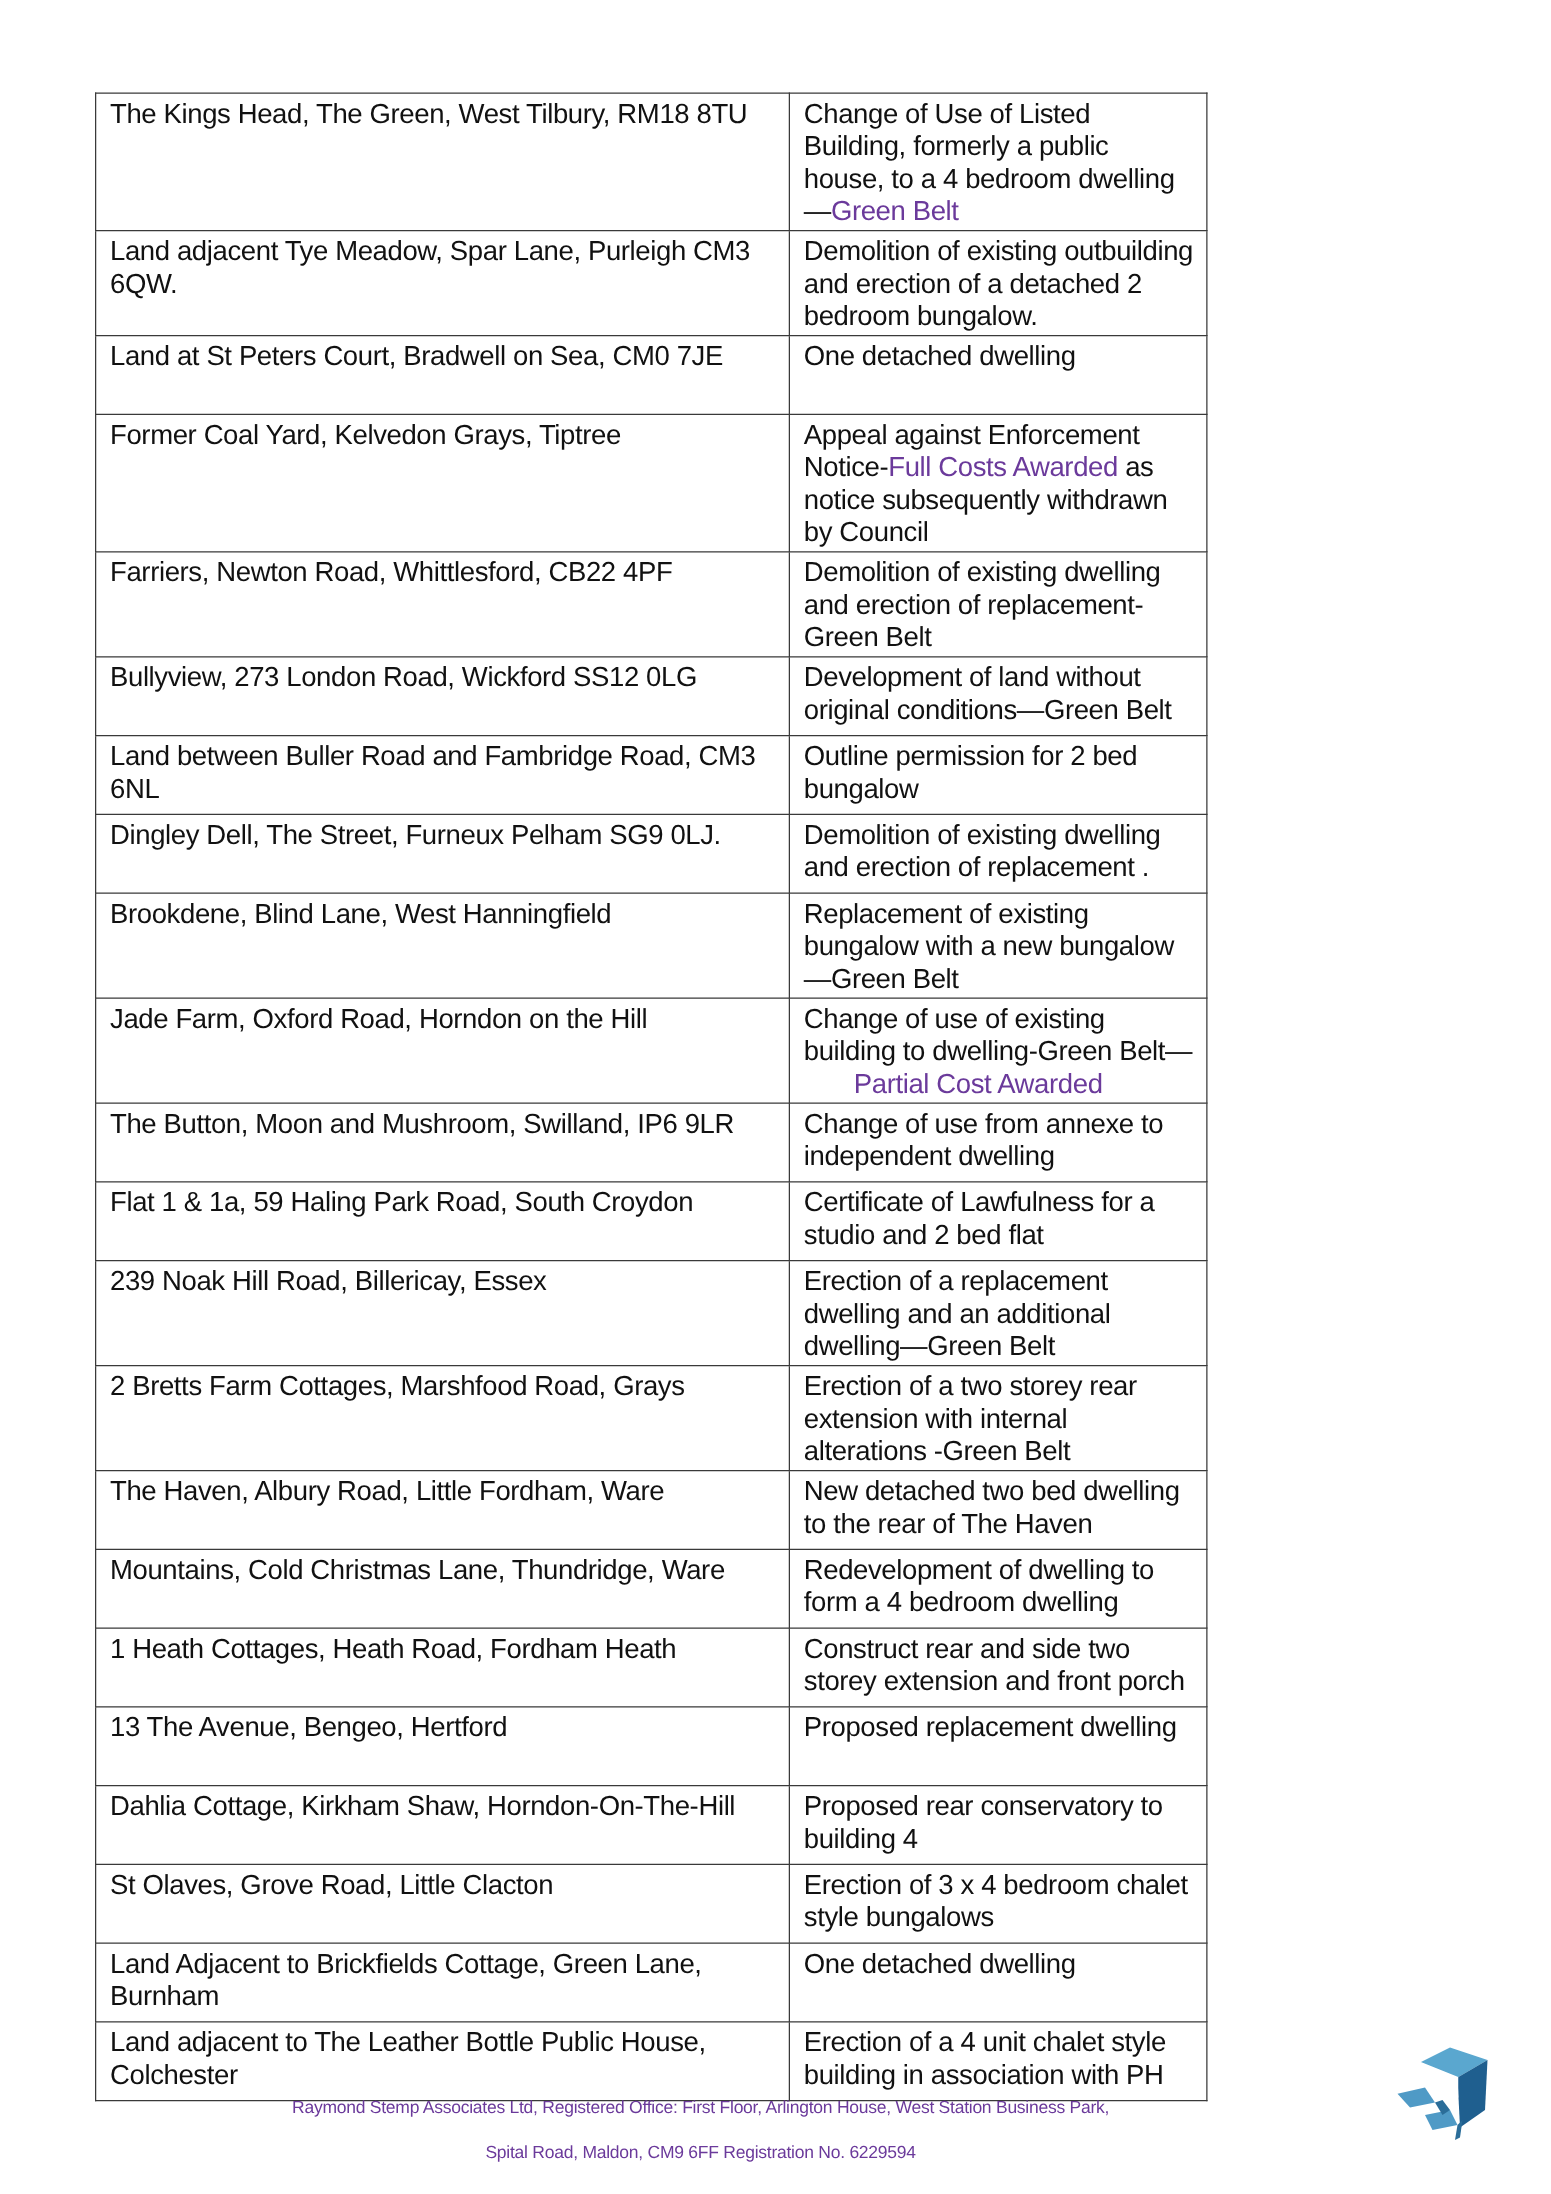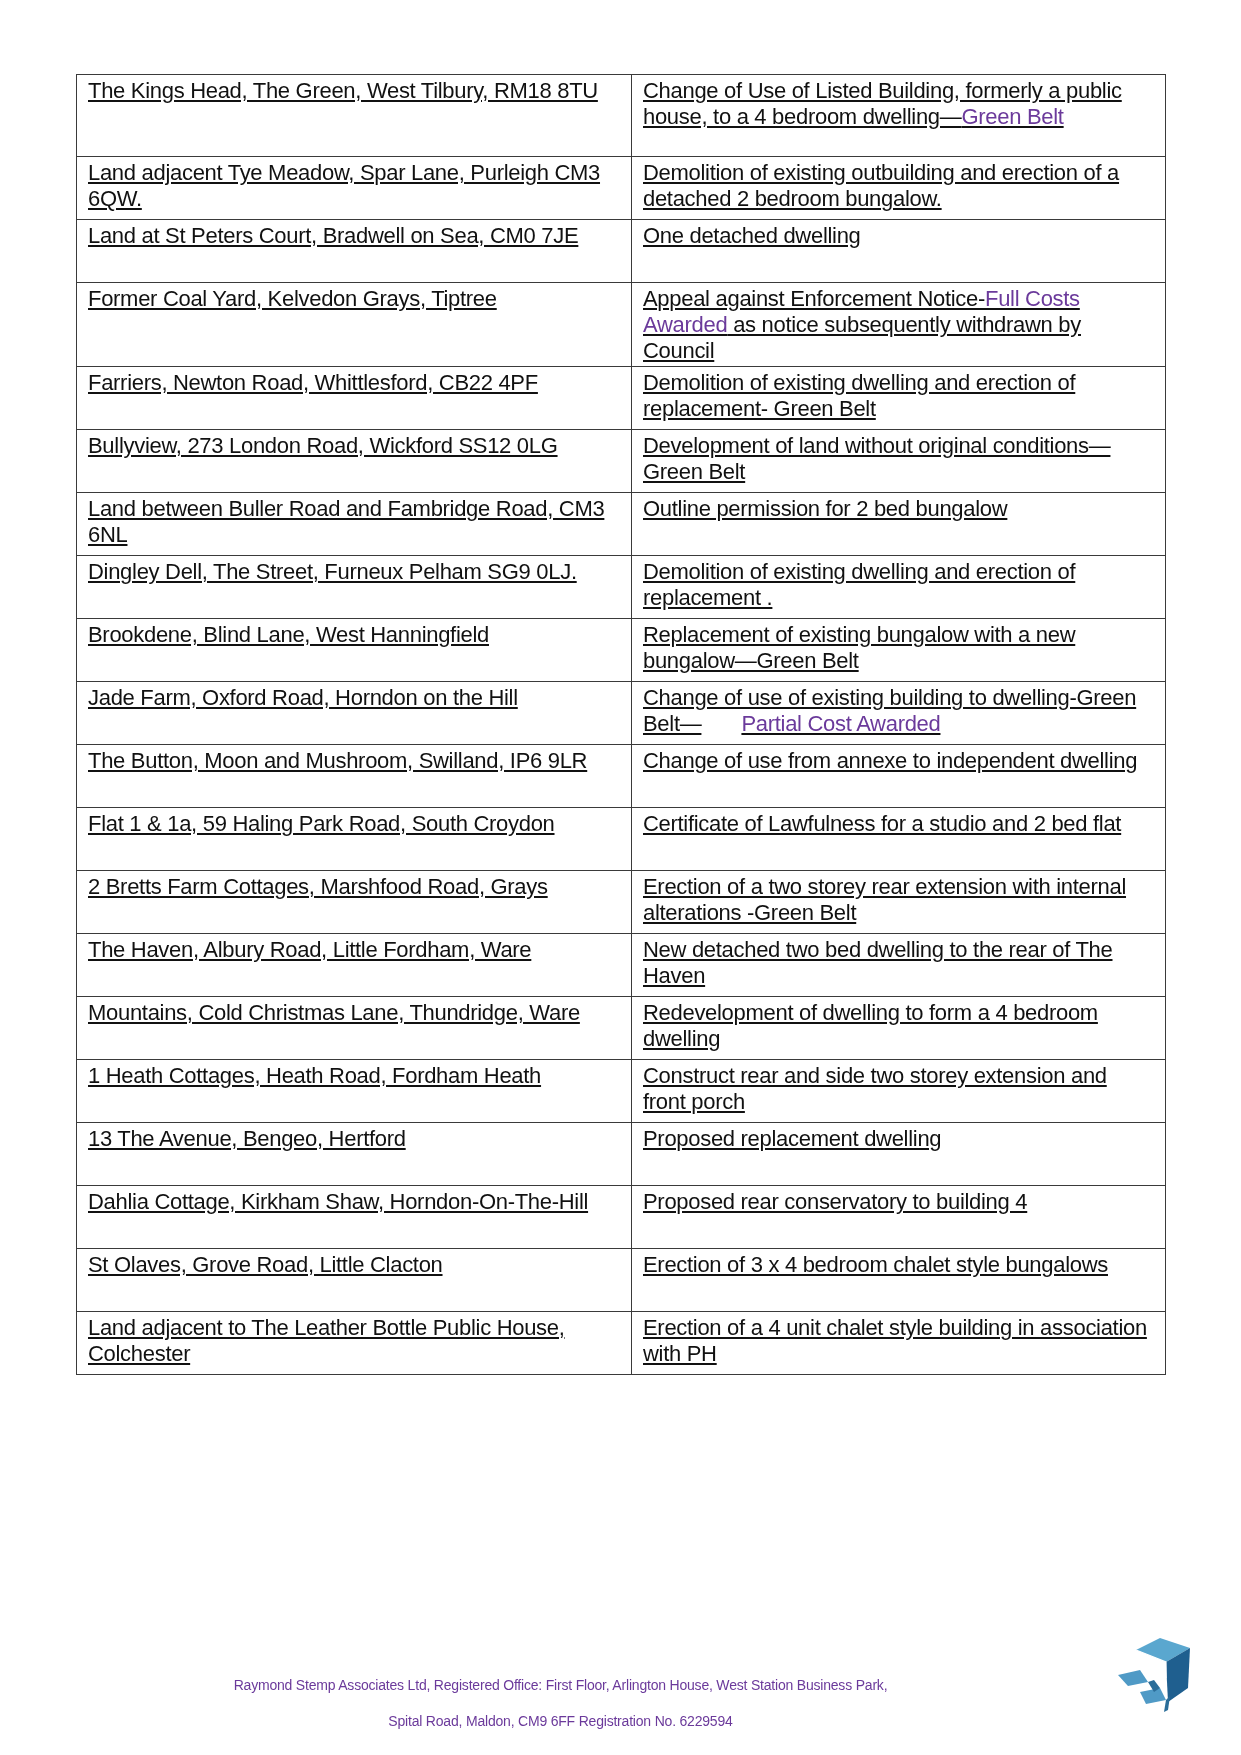--- a/index.html
+++ b/index.html
@@ -1,19 +1,19 @@
 <!DOCTYPE html>
 <html><head>
 <meta charset="utf-8">
 <style>
   html, body { margin: 0; padding: 0; background: #ffffff; }
   body { width: 1241px; height: 1755px; position: relative; overflow: hidden;
          font-family: "Liberation Sans", sans-serif; color: #111111; }
-  .appeals-table { position: absolute; left: 76px; top: 74px; width: 1090px;
-         border-collapse: collapse; table-layout: fixed; text-decoration: underline; }
+  .appeals-table { position: absolute; left: 76px; top: 74px; width: 890px;
+         border-collapse: collapse; table-layout: fixed; }
   .appeals-table td { border: 1.5px solid #3a3a3a; vertical-align: top;
          padding: 3px 10px 2px 11px; font-size: 22px; line-height: 26px;
          letter-spacing: -0.3px; }
   .appeals-table td.addr { width: 533px; }
   .appeals-table tr { height: 63px; }
   .appeals-table tr.tall { height: 82px; }
   .hl { color: #6b3a9b; }
   .footer { position: absolute; left: 0; width: 1241px; text-align: center;
          color: #6b3a9b; font-size: 14px; letter-spacing: -0.2px; }
   .footer.l1 { top: 1677px; left: -60px; }
@@ -69,20 +69,24 @@
       </tr>
       <tr>
         <td class="addr">The Button, Moon and Mushroom, Swilland, IP6 9LR</td>
         <td><span>Change of use from annexe to independent dwelling</span></td>
       </tr>
       <tr>
         <td class="addr">Flat 1 &amp; 1a, 59 Haling Park Road, South Croydon</td>
         <td><span>Certificate of Lawfulness for a studio and 2 bed flat</span></td>
       </tr>
       <tr>
+        <td class="addr">239 Noak Hill Road, Billericay, Essex</td>
+        <td><span>Erection of a replacement dwelling and an additional dwelling—Green Belt</span></td>
+      </tr>
+      <tr>
         <td class="addr">2 Bretts Farm Cottages, Marshfood Road, Grays</td>
         <td><span>Erection of a two storey rear extension with internal alterations -Green Belt</span></td>
       </tr>
       <tr>
         <td class="addr">The Haven, Albury Road, Little Fordham, Ware</td>
         <td><span>New detached two bed dwelling to the rear of The Haven</span></td>
       </tr>
       <tr>
         <td class="addr">Mountains, Cold Christmas Lane, Thundridge, Ware</td>
         <td><span>Redevelopment of dwelling to form a 4 bedroom dwelling</span></td>
@@ -97,20 +101,24 @@
       </tr>
       <tr>
         <td class="addr">Dahlia Cottage, Kirkham Shaw, Horndon-On-The-Hill</td>
         <td><span>Proposed rear conservatory to building 4</span></td>
       </tr>
       <tr>
         <td class="addr">St Olaves, Grove Road, Little Clacton</td>
         <td><span>Erection of 3 x 4 bedroom chalet style bungalows</span></td>
       </tr>
       <tr>
+        <td class="addr">Land Adjacent to Brickfields Cottage, Green Lane, Burnham</td>
+        <td><span>One detached dwelling</span></td>
+      </tr>
+      <tr>
         <td class="addr">Land adjacent to The Leather Bottle Public House, Colchester</td>
         <td><span>Erection of a 4 unit chalet style building in association with PH</span></td>
       </tr>
     </tbody>
 </table>
 
 <div class="footer l1">Raymond Stemp Associates Ltd, Registered Office: First Floor, Arlington House, West Station Business Park,</div>
 <div class="footer l2">Spital Road, Maldon, CM9 6FF Registration No. 6229594</div>
 
 <svg class="logo" viewBox="0 0 90 90">

